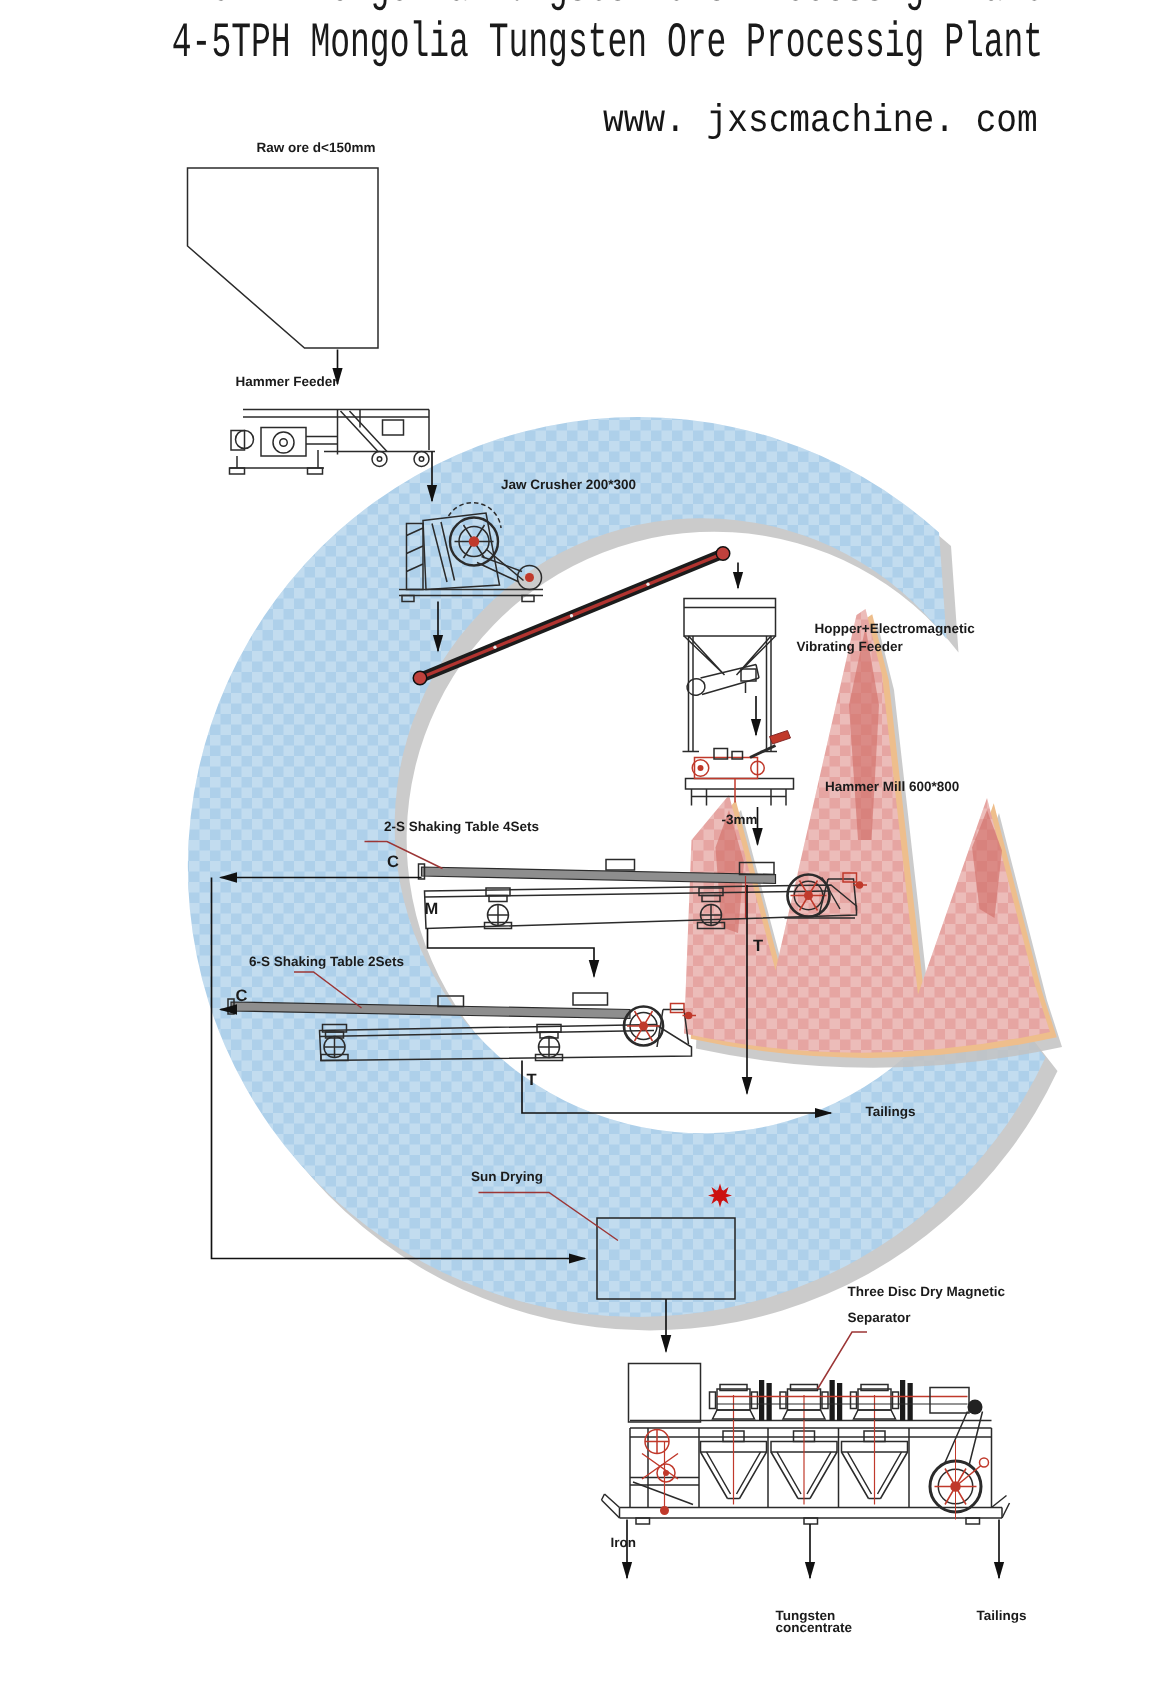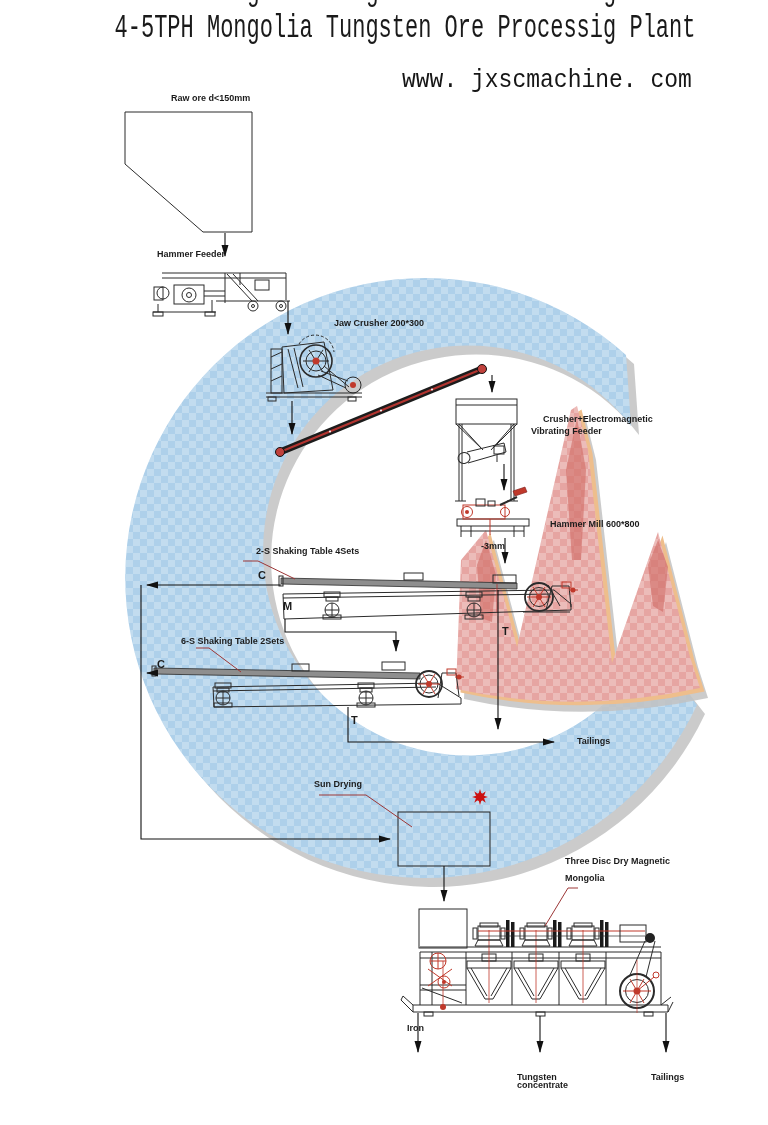--- a/index.html
+++ b/index.html
@@ -336,31 +336,31 @@
 
 <div class="title-clipped">4-5TPH Mongolia Tungsten Ore Processig Plant</div>
 
 <div class="title">4-5TPH Mongolia Tungsten Ore Processig Plant</div>
 
 <div class="website">www. jxscmachine. com</div>
 
 <div class="lbl" style="left:171px;top:93px">Raw ore d&lt;150mm</div>
 <div class="lbl" style="left:157px;top:249px">Hammer Feeder</div>
 <div class="lbl" style="left:334px;top:318px">Jaw Crusher 200*300</div>
-<div class="lbl" style="left:543px;top:414px">Crusher+Electromagnetic</div>
+<div class="lbl" style="left:543px;top:414px">Hopper+Electromagnetic</div>
 <div class="lbl" style="left:531px;top:426px">Vibrating Feeder</div>
 <div class="lbl" style="left:550px;top:519px">Hammer Mill 600*800</div>
 <div class="lbl" style="left:481px;top:541px">-3mm</div>
 <div class="lbl" style="left:256px;top:546px">2-S Shaking Table 4Sets</div>
-<div class="lbl" style="left:181px;top:636px">6-S Shaking Table 2Sets</div>
+<div class="lbl" style="left:166px;top:636px">6-S Shaking Table 2Sets</div>
 <div class="lbl stream" style="left:258px;top:570px">C</div>
 <div class="lbl stream" style="left:283px;top:601px">M</div>
 <div class="lbl stream" style="left:502px;top:626px">T</div>
 <div class="lbl stream" style="left:157px;top:659px">C</div>
 <div class="lbl stream" style="left:351px;top:715px">T</div>
 <div class="lbl" style="left:577px;top:736px">Tailings</div>
 <div class="lbl" style="left:314px;top:779px">Sun Drying</div>
 <div class="lbl" style="left:565px;top:856px">Three Disc Dry Magnetic</div>
-<div class="lbl" style="left:565px;top:873px">Mongolia</div>
+<div class="lbl" style="left:565px;top:873px">Separator</div>
 <div class="lbl" style="left:407px;top:1023px">Iron</div>
 <div class="lbl" style="left:517px;top:1072px">Tungsten</div>
 <div class="lbl" style="left:517px;top:1080px">concentrate</div>
 <div class="lbl" style="left:651px;top:1072px">Tailings</div>
 
 </body></html>

